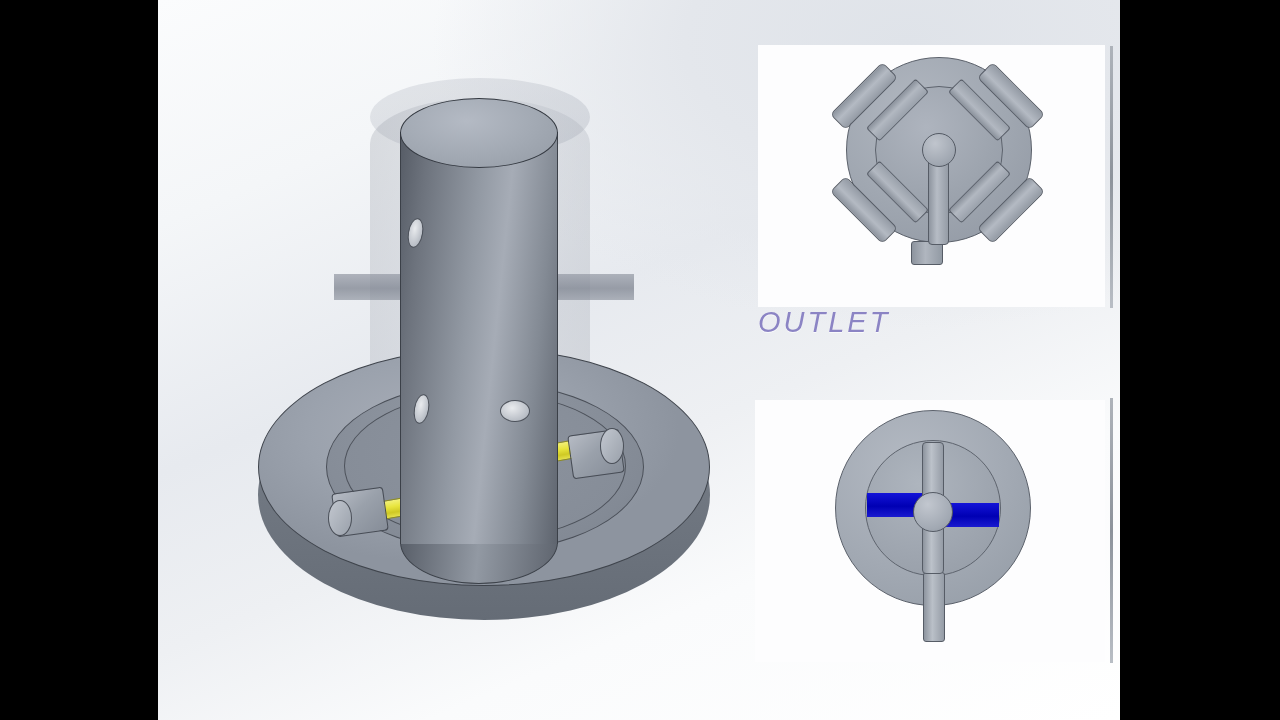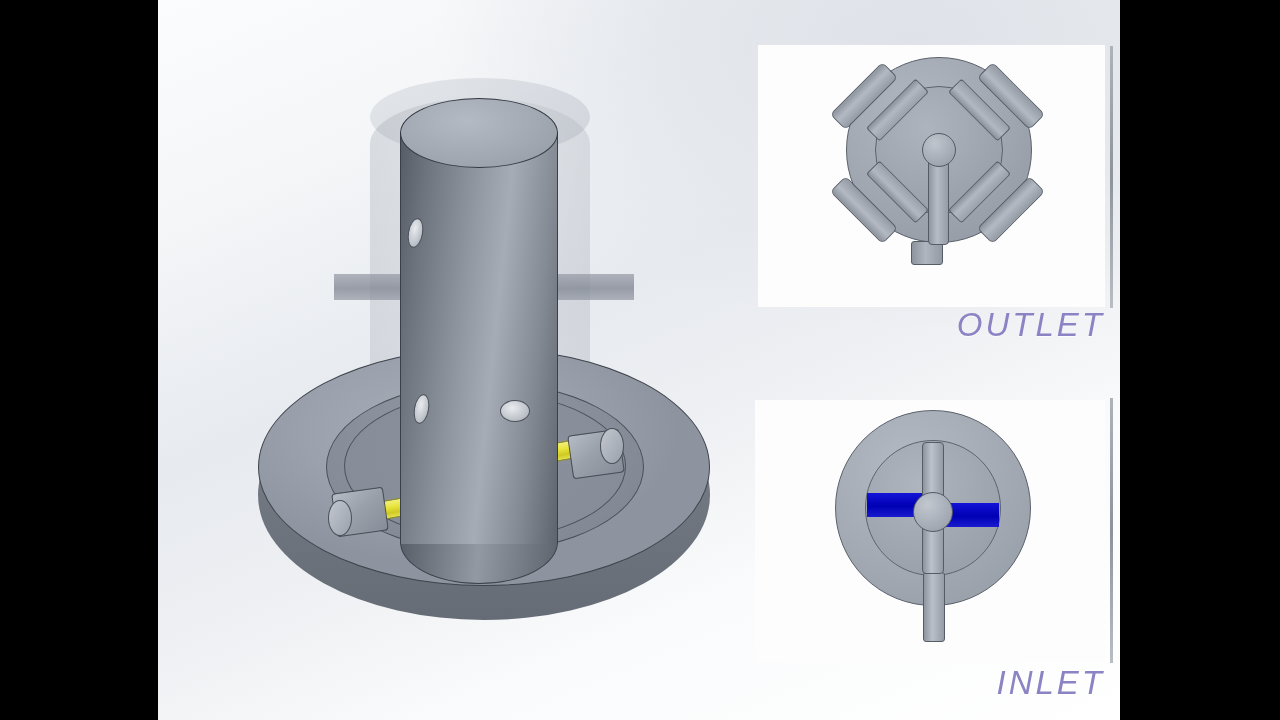--- a/index.html
+++ b/index.html
@@ -101,23 +101,23 @@
 
   
   .panel{position:absolute;background:#fdfdfe;}
   .panel-rule{position:absolute;width:3px;background:linear-gradient(180deg,#aeb3ba,#8d939b 50%,#b9bec5);}
 
   #panel-outlet{left:600px;top:45px;width:347px;height:262px;}
   #rule-outlet{left:952px;top:46px;height:262px;}
   #panel-inlet{left:597px;top:400px;width:350px;height:262px;}
   #rule-inlet{left:952px;top:398px;height:265px;}
 
-  .cap{position:absolute;width:962px;text-align:right;
+  .cap{position:absolute;width:962px;text-align:left;
       font-style:italic;font-weight:400;letter-spacing:3px;
-      color:#8b84c4;font-size:33px;
+      color:#8b84c4;font-size:29px;
       text-shadow:0 1px 0 rgba(255,255,255,.7);}
   #cap-outlet{left:600px;top:306px;width:347px;}
   #cap-inlet{left:597px;top:664px;width:350px;}
 
   
   #outlet-art{position:absolute;left:0;top:0;width:347px;height:262px;}
   .ol-body{position:absolute;left:88px;top:12px;width:186px;height:186px;border-radius:50%;
       background:radial-gradient(circle at 38% 30%,#b1b7c0 0%,#a0a7b1 52%,#8f96a1 100%);
       border:1.4px solid #5a606a;box-sizing:border-box;}
   .ol-inner{position:absolute;left:117px;top:41px;width:128px;height:128px;border-radius:50%;
@@ -230,19 +230,18 @@
 
         <div class="in-flow lft"></div>
         <div class="in-flow rgt"></div>
 
         <div class="in-cross-v"></div>
         <div class="in-hub"></div>
         <div class="in-stem"></div>
       </div>
     </div>
     <div class="panel-rule" id="rule-inlet"></div>
-    <div class="cap" id="cap-inlet">INLET</div>
 
   </div>
 
   <div class="bar left"></div>
   <div class="bar right"></div>
 </div>
 
 </body></html>

